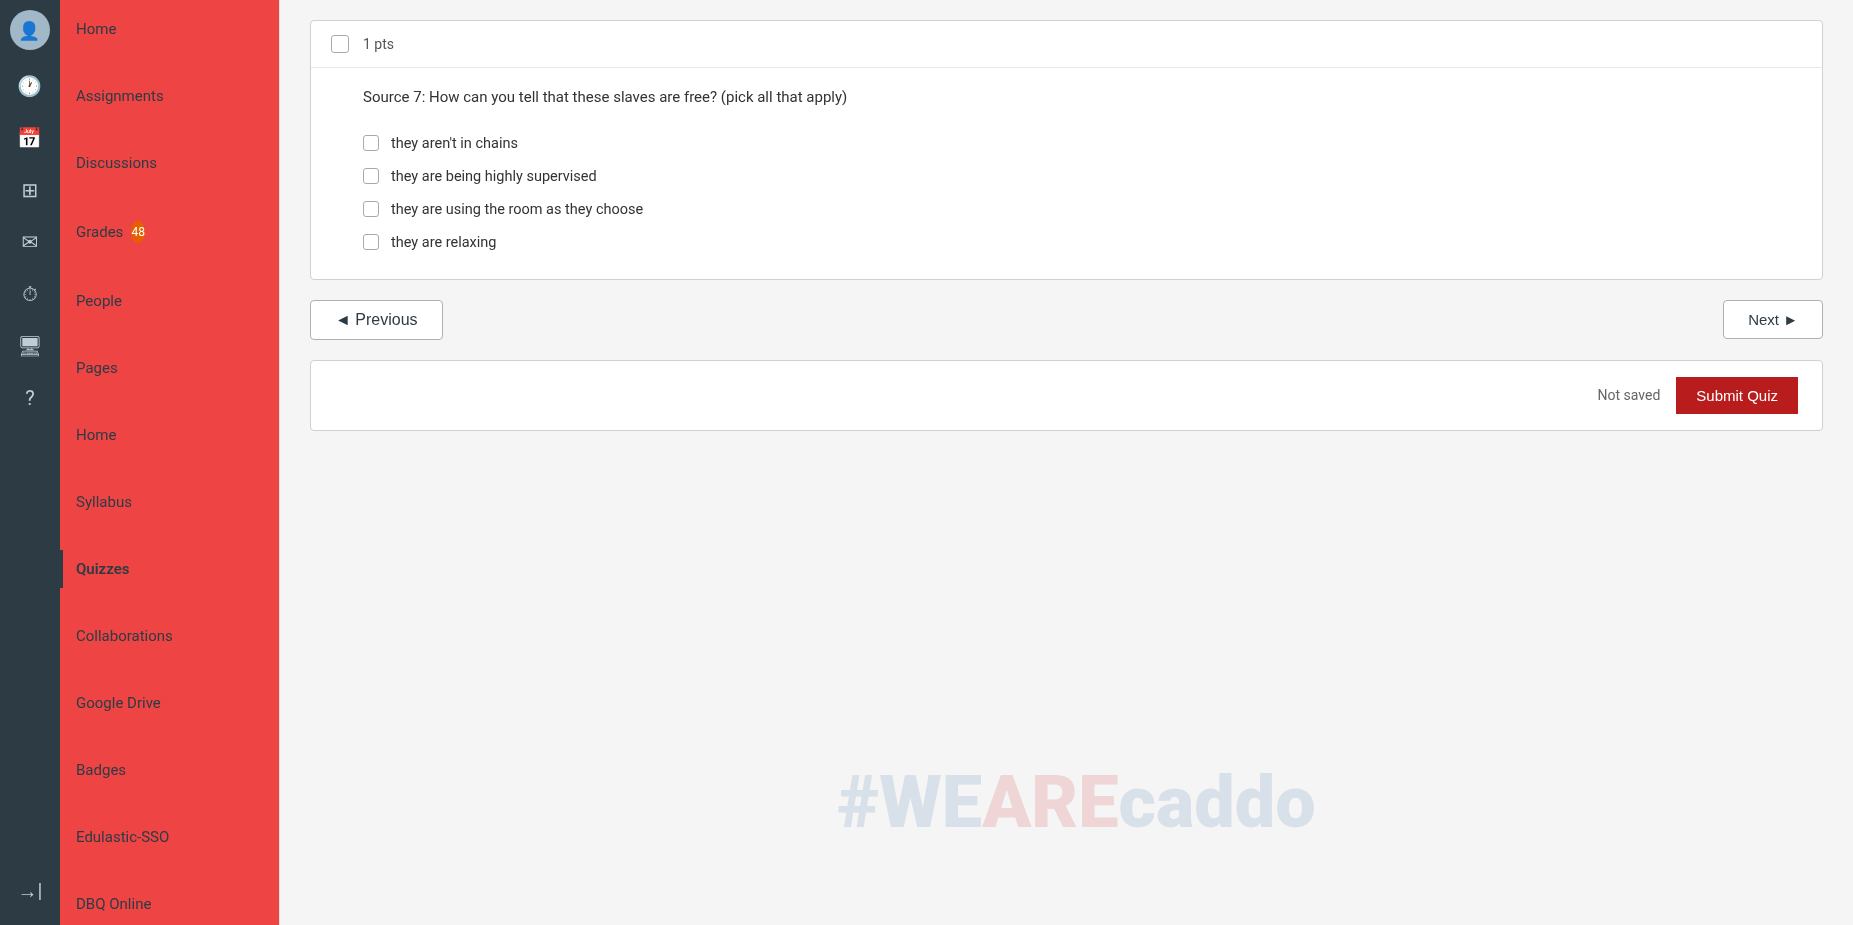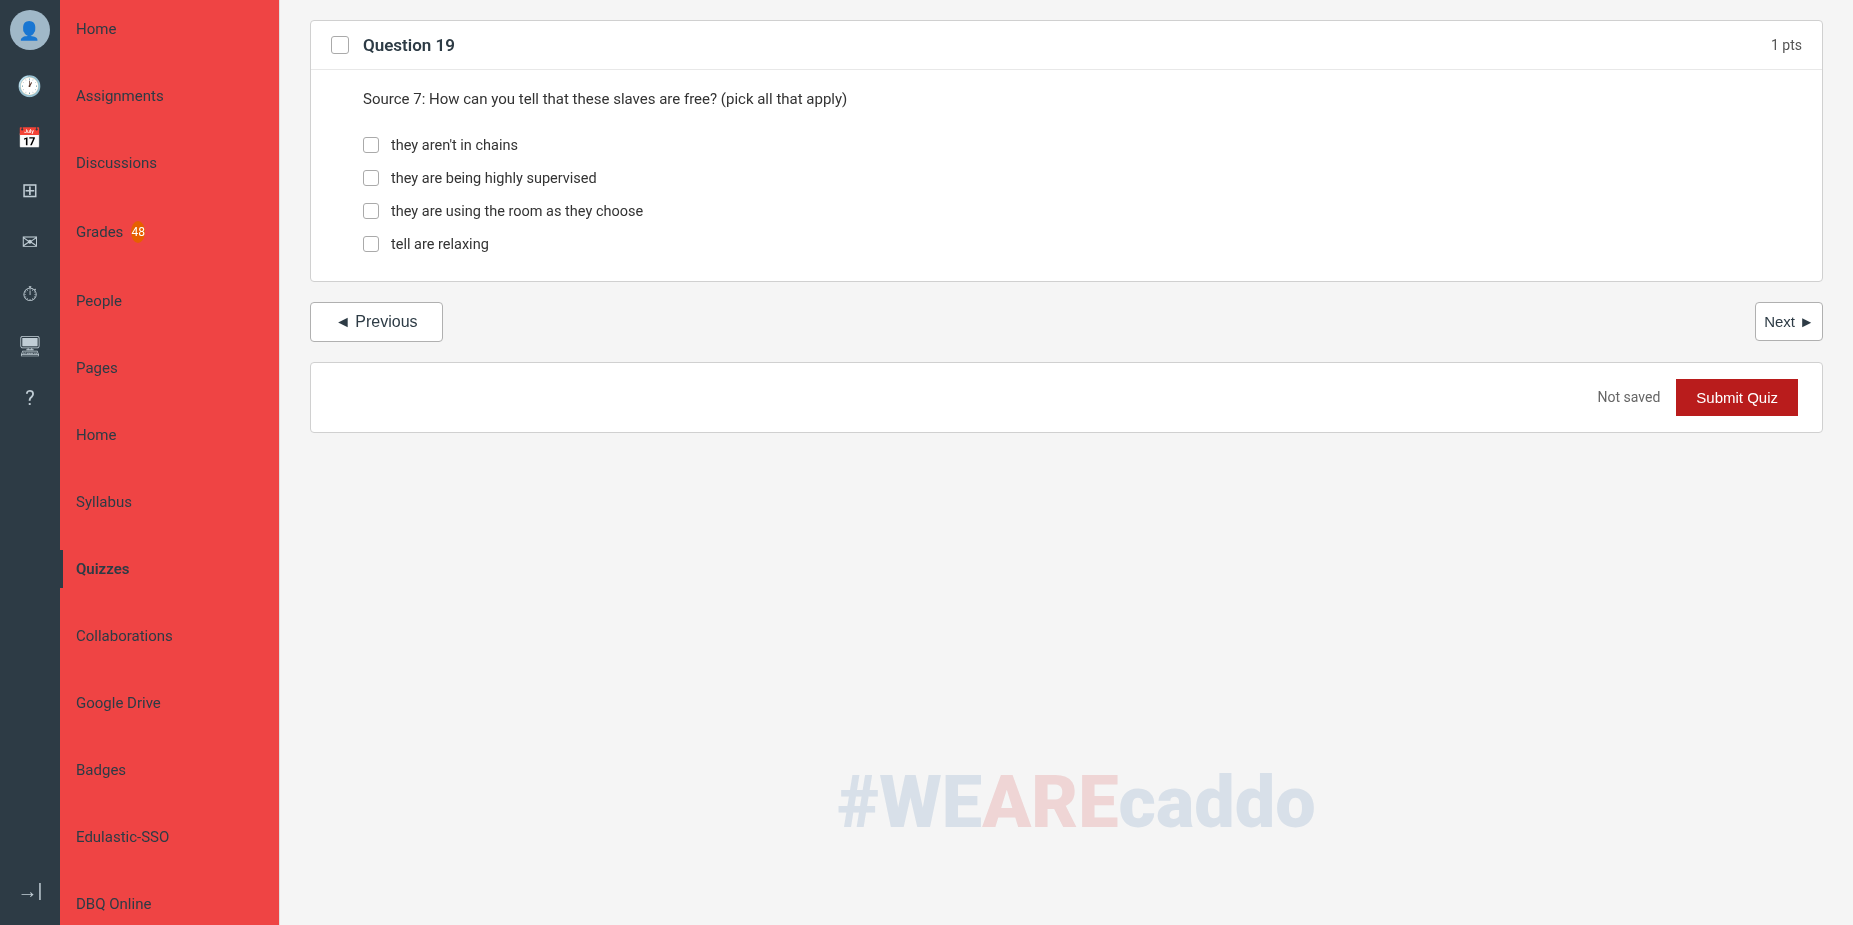--- a/index.html
+++ b/index.html
@@ -171,21 +171,21 @@
       cursor: pointer;
       display: flex;
       align-items: center;
       gap: 6px;
       text-align: center;
     }
     .btn-next {
       background: #fff;
       border: 1px solid #b0b0b0;
       border-radius: 4px;
-      padding: 10px 8px;
+      padding: 10px 24px;
       font-size: 15px;
       color: #2d3b45;
       cursor: pointer;
       display: flex;
       align-items: center;
       gap: 6px;
     }
 
     
     .submit-bar {
@@ -292,40 +292,39 @@
   <div class="sidebar-item">
     <span>DBQ Online</span>
   </div>
 </div>
 
 <div class="main-content">
 
   <div class="question-card">
     <div class="question-header">
       <div class="question-checkbox"></div>
-      <span class="question-title">Question 19</span>
       <span class="question-pts">1 pts</span>
     </div>
     <div class="question-body">
       <p class="question-text">Source 7: How can you tell that these slaves are free? (pick all that apply)</p>
       <div class="answer-option">
         <div class="answer-checkbox"></div>
         <span>they aren't in chains</span>
       </div>
       <div class="answer-option">
         <div class="answer-checkbox"></div>
         <span>they are being highly supervised</span>
       </div>
       <div class="answer-option">
         <div class="answer-checkbox"></div>
         <span>they are using the room as they choose</span>
       </div>
       <div class="answer-option">
         <div class="answer-checkbox"></div>
-        <span>tell are relaxing</span>
+        <span>they are relaxing</span>
       </div>
     </div>
   </div>
 
   <div class="nav-buttons">
     <button class="btn-previous">◄ Previous</button>
     <button class="btn-next">Next ►</button>
   </div>
 
   <div class="submit-bar">

